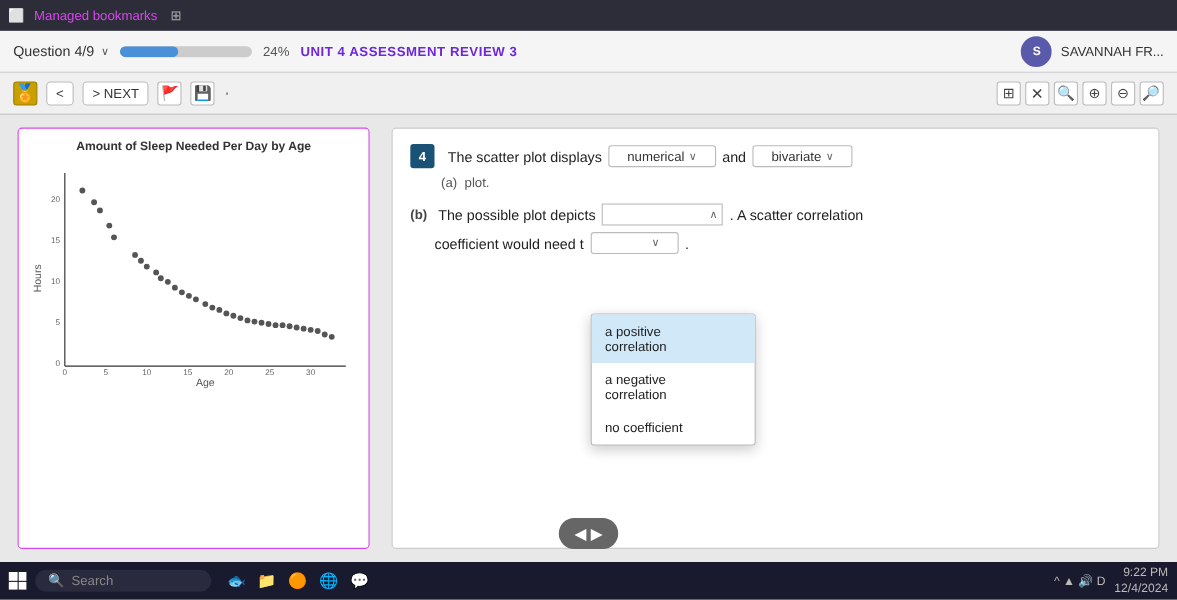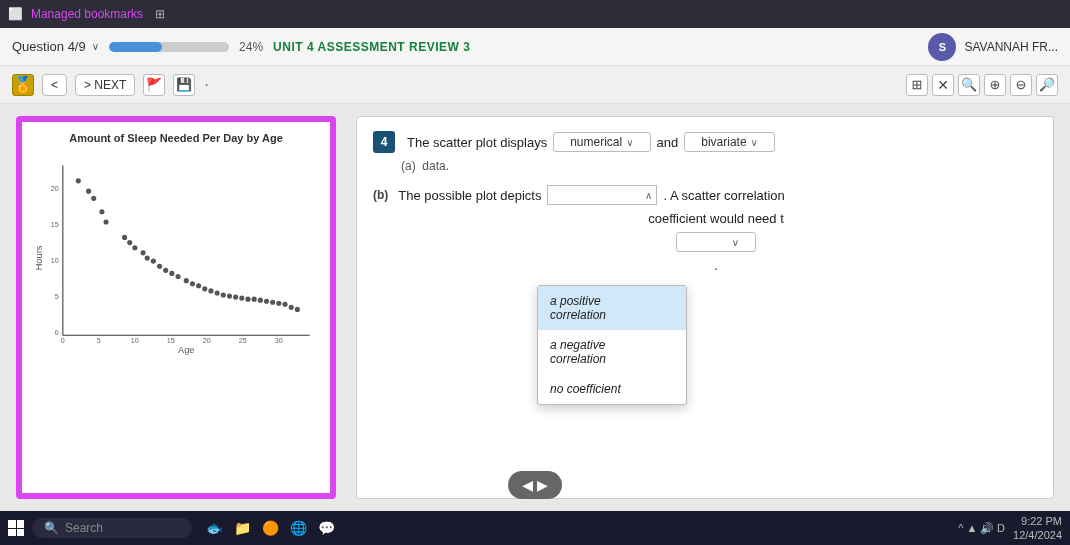--- a/index.html
+++ b/index.html
@@ -72,21 +72,21 @@
       height: 100%;
       background: #4a90d9;
       border-radius: 5px;
     }
     .progress-pct {
       font-size: 12px;
       color: #555;
     }
     .unit-label {
       font-size: 12px;
-      color: #15803d;
+      color: #6d28d9;
       font-weight: 600;
       letter-spacing: 0.5px;
     }
     .nav-right {
       display: flex;
       align-items: center;
       gap: 8px;
     }
     .user-avatar {
       width: 28px;
@@ -153,21 +153,21 @@
       background: #e8e8e8;
       display: flex;
       height: calc(545px - 28px - 38px - 38px - 34px);
       padding: 12px 16px;
       gap: 20px;
     }
 
     
     .chart-area {
       background: white;
-      border: 6px solid #d946ef;
+      border: 1px solid #d946ef;
       border-radius: 4px;
       width: 320px;
       min-height: 280px;
       padding: 10px;
       position: relative;
     }
     .chart-title {
       font-size: 11px;
       color: #333;
       font-weight: 600;
@@ -258,41 +258,39 @@
       font-size: 13px;
       color: #222;
     }
     .part-b-line2 {
       display: flex;
       align-items: center;
       gap: 6px;
       font-size: 13px;
       color: #222;
       margin-left: 22px;
-      flex-direction: column;
     }
 
     
     .dropdown-popup {
       position: absolute;
       top: 168px;
       left: 180px;
       background: white;
       border: 1px solid #bbb;
       border-radius: 3px;
       box-shadow: 0 4px 12px rgba(0,0,0,0.2);
       min-width: 150px;
       z-index: 100;
     }
     .dropdown-item {
       padding: 8px 12px;
       font-size: 12px;
       color: #222;
       cursor: pointer;
-      font-style: italic;
     }
     .dropdown-item.selected {
       background: #d0e8f8;
     }
 
     
     .center-nav {
       position: absolute;
       bottom: 46px;
       left: 50%;
@@ -523,21 +521,21 @@
           <span class="inline-select-arrow">∨</span>
         </div>
         <span>and</span>
         <div class="inline-select">
           <span class="inline-select-text">bivariate</span>
           <span class="inline-select-arrow">∨</span>
         </div>
       </div>
       <div class="sub-label">
         <span>(a)</span>
-        &nbsp;<span>data.</span>
+        &nbsp;<span>plot.</span>
       </div>
     </div>
 
     <div class="question-part-b">
       <div class="part-b-line1">
         <span class="part-label">(b)</span>
         <span>The possible plot depicts</span>
         <div class="open-select-box" style="min-width:110px; position:relative;">
           <span class="inline-select-text">&nbsp;</span>
           <span class="open-select-arrow-up">∧</span>

